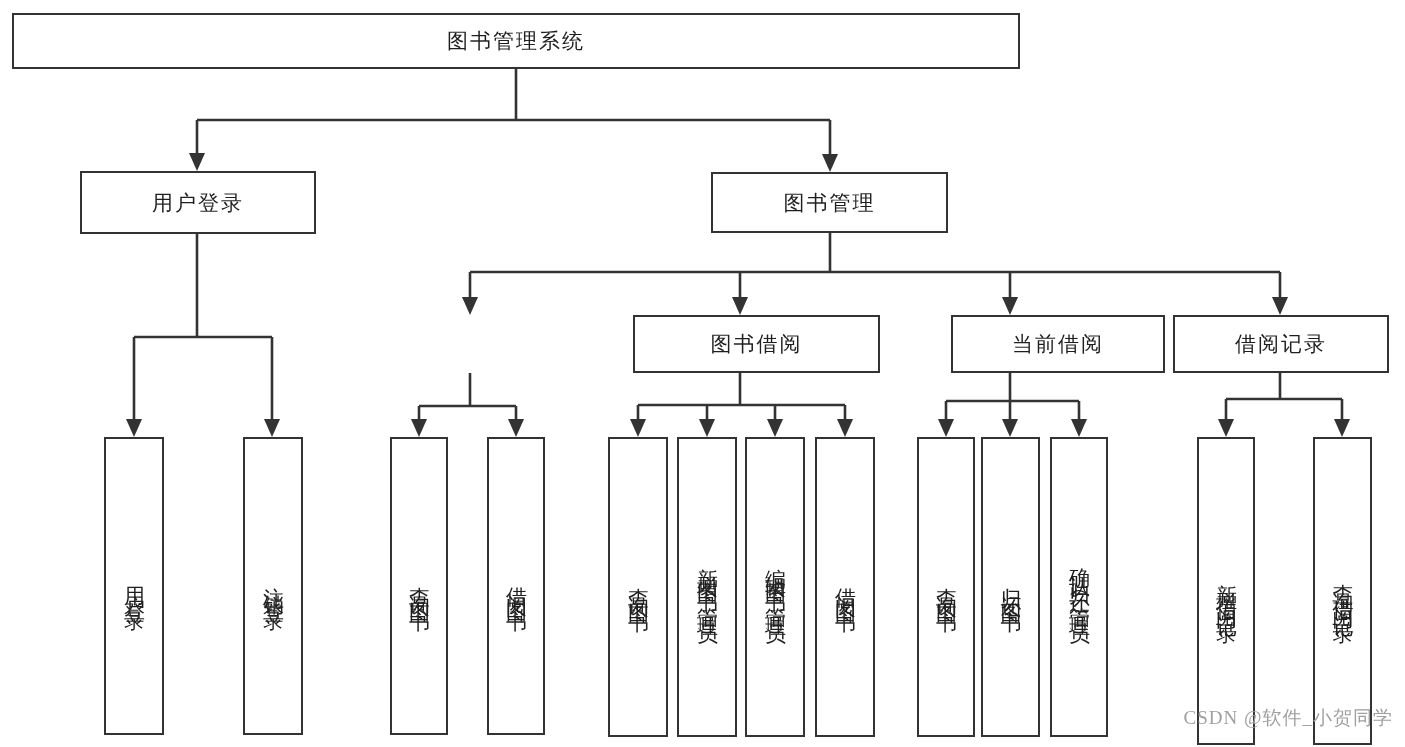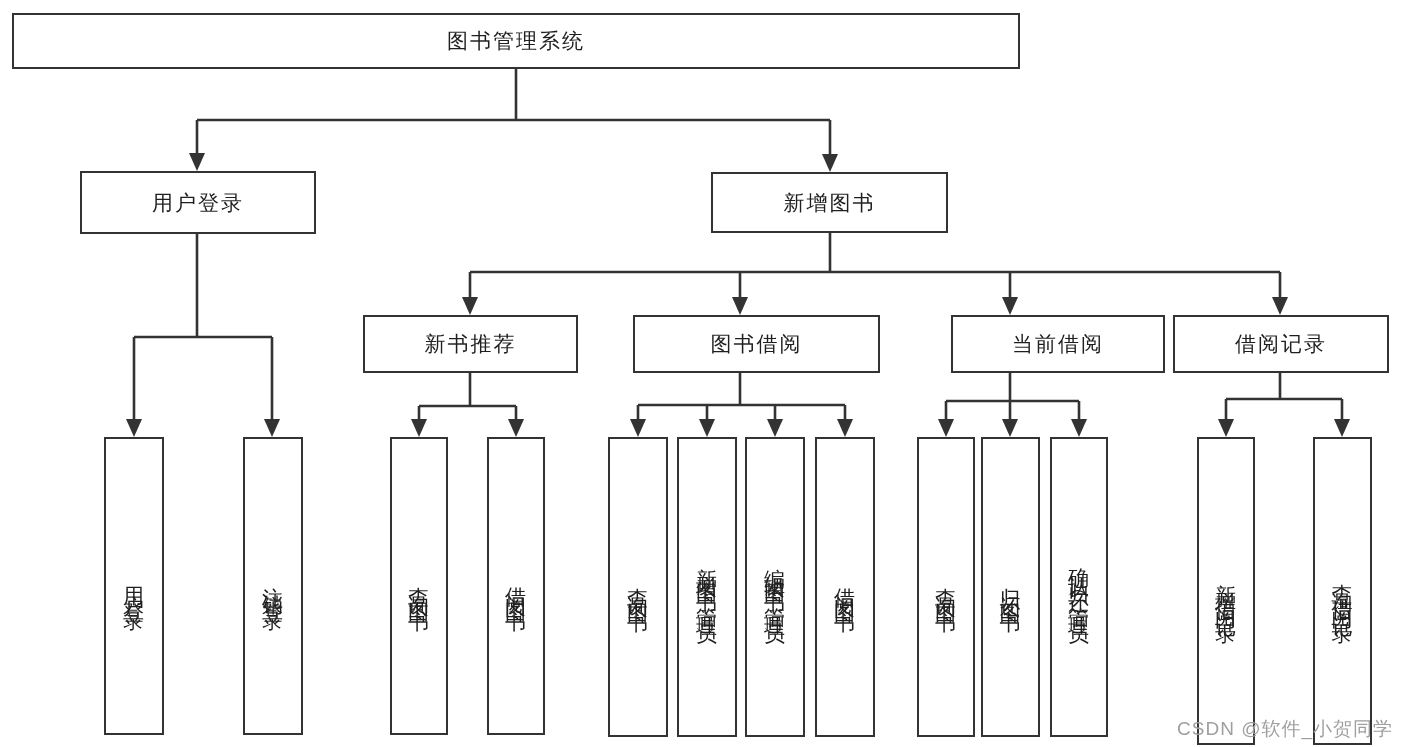--- a/index.html
+++ b/index.html
@@ -4,21 +4,21 @@
 <style>
   :root{
     --line:#333333;
     --text:#1f1f1f;
     --bg:#ffffff;
     --wm:#9f9f9f;
   }
   html,body{margin:0;padding:0;background:var(--bg);}
   .canvas{
     position:relative;width:1405px;height:747px;background:var(--bg);
-    font-family:Liberation Sans, sans-serif;
+    font-family:Liberation Serif, serif;
     overflow:hidden;color:var(--text);
   }
   svg.connectors{position:absolute;left:0;top:0;width:1405px;height:747px;pointer-events:none;}
   .connectors path{fill:none;stroke:var(--line);stroke-width:2.6;}
   .connectors polygon{fill:var(--line);stroke:none;}
   .box{
     position:absolute;box-sizing:border-box;background:#ffffff;
     border:2.5px solid var(--line);
     display:flex;align-items:center;justify-content:center;
     text-align:center;
@@ -46,21 +46,21 @@
   .l5 {left:608px;top:437px;width:60px;height:300px;}
   .l6 {left:677px;top:437px;width:60px;height:300px;}
   .l7 {left:745px;top:437px;width:60px;height:300px;}
   .l8 {left:815px;top:437px;width:60px;height:300px;}
   .l9 {left:917px;top:437px;width:58px;height:300px;}
   .l10{left:981px;top:437px;width:59px;height:300px;}
   .l11{left:1050px;top:437px;width:58px;height:300px;}
   .l12{left:1197px;top:437px;width:58px;height:308px;}
   .l13{left:1313px;top:437px;width:59px;height:308px;}
   .watermark{
-    position:absolute;right:12px;bottom:5px;z-index:5;
+    position:absolute;right:12px;bottom:16px;z-index:5;
     font-size:19px;letter-spacing:1px;color:var(--wm);
     white-space:nowrap;
   }
 </style>
 </head>
 <body>
 
 <div class="canvas">
 
   <svg class="connectors" viewBox="0 0 1405 747" aria-hidden="true">
@@ -100,26 +100,23 @@
   </svg>
 
   <div class="box h b-root">
     <span>图书管理系统</span>
   </div>
 
   <div class="box h b-user">
     <span>用户登录</span>
   </div>
   <div class="box h b-mgmt">
-    <span>新增图书</span>
+    <span>图书管理</span>
   </div>
 
-  <div class="box h b-new">
-    <span>新书推荐</span>
-  </div>
   <div class="box h b-bor">
     <span>图书借阅</span>
   </div>
   <div class="box h b-cur">
     <span>当前借阅</span>
   </div>
   <div class="box h b-rec">
     <span>借阅记录</span>
   </div>
 

